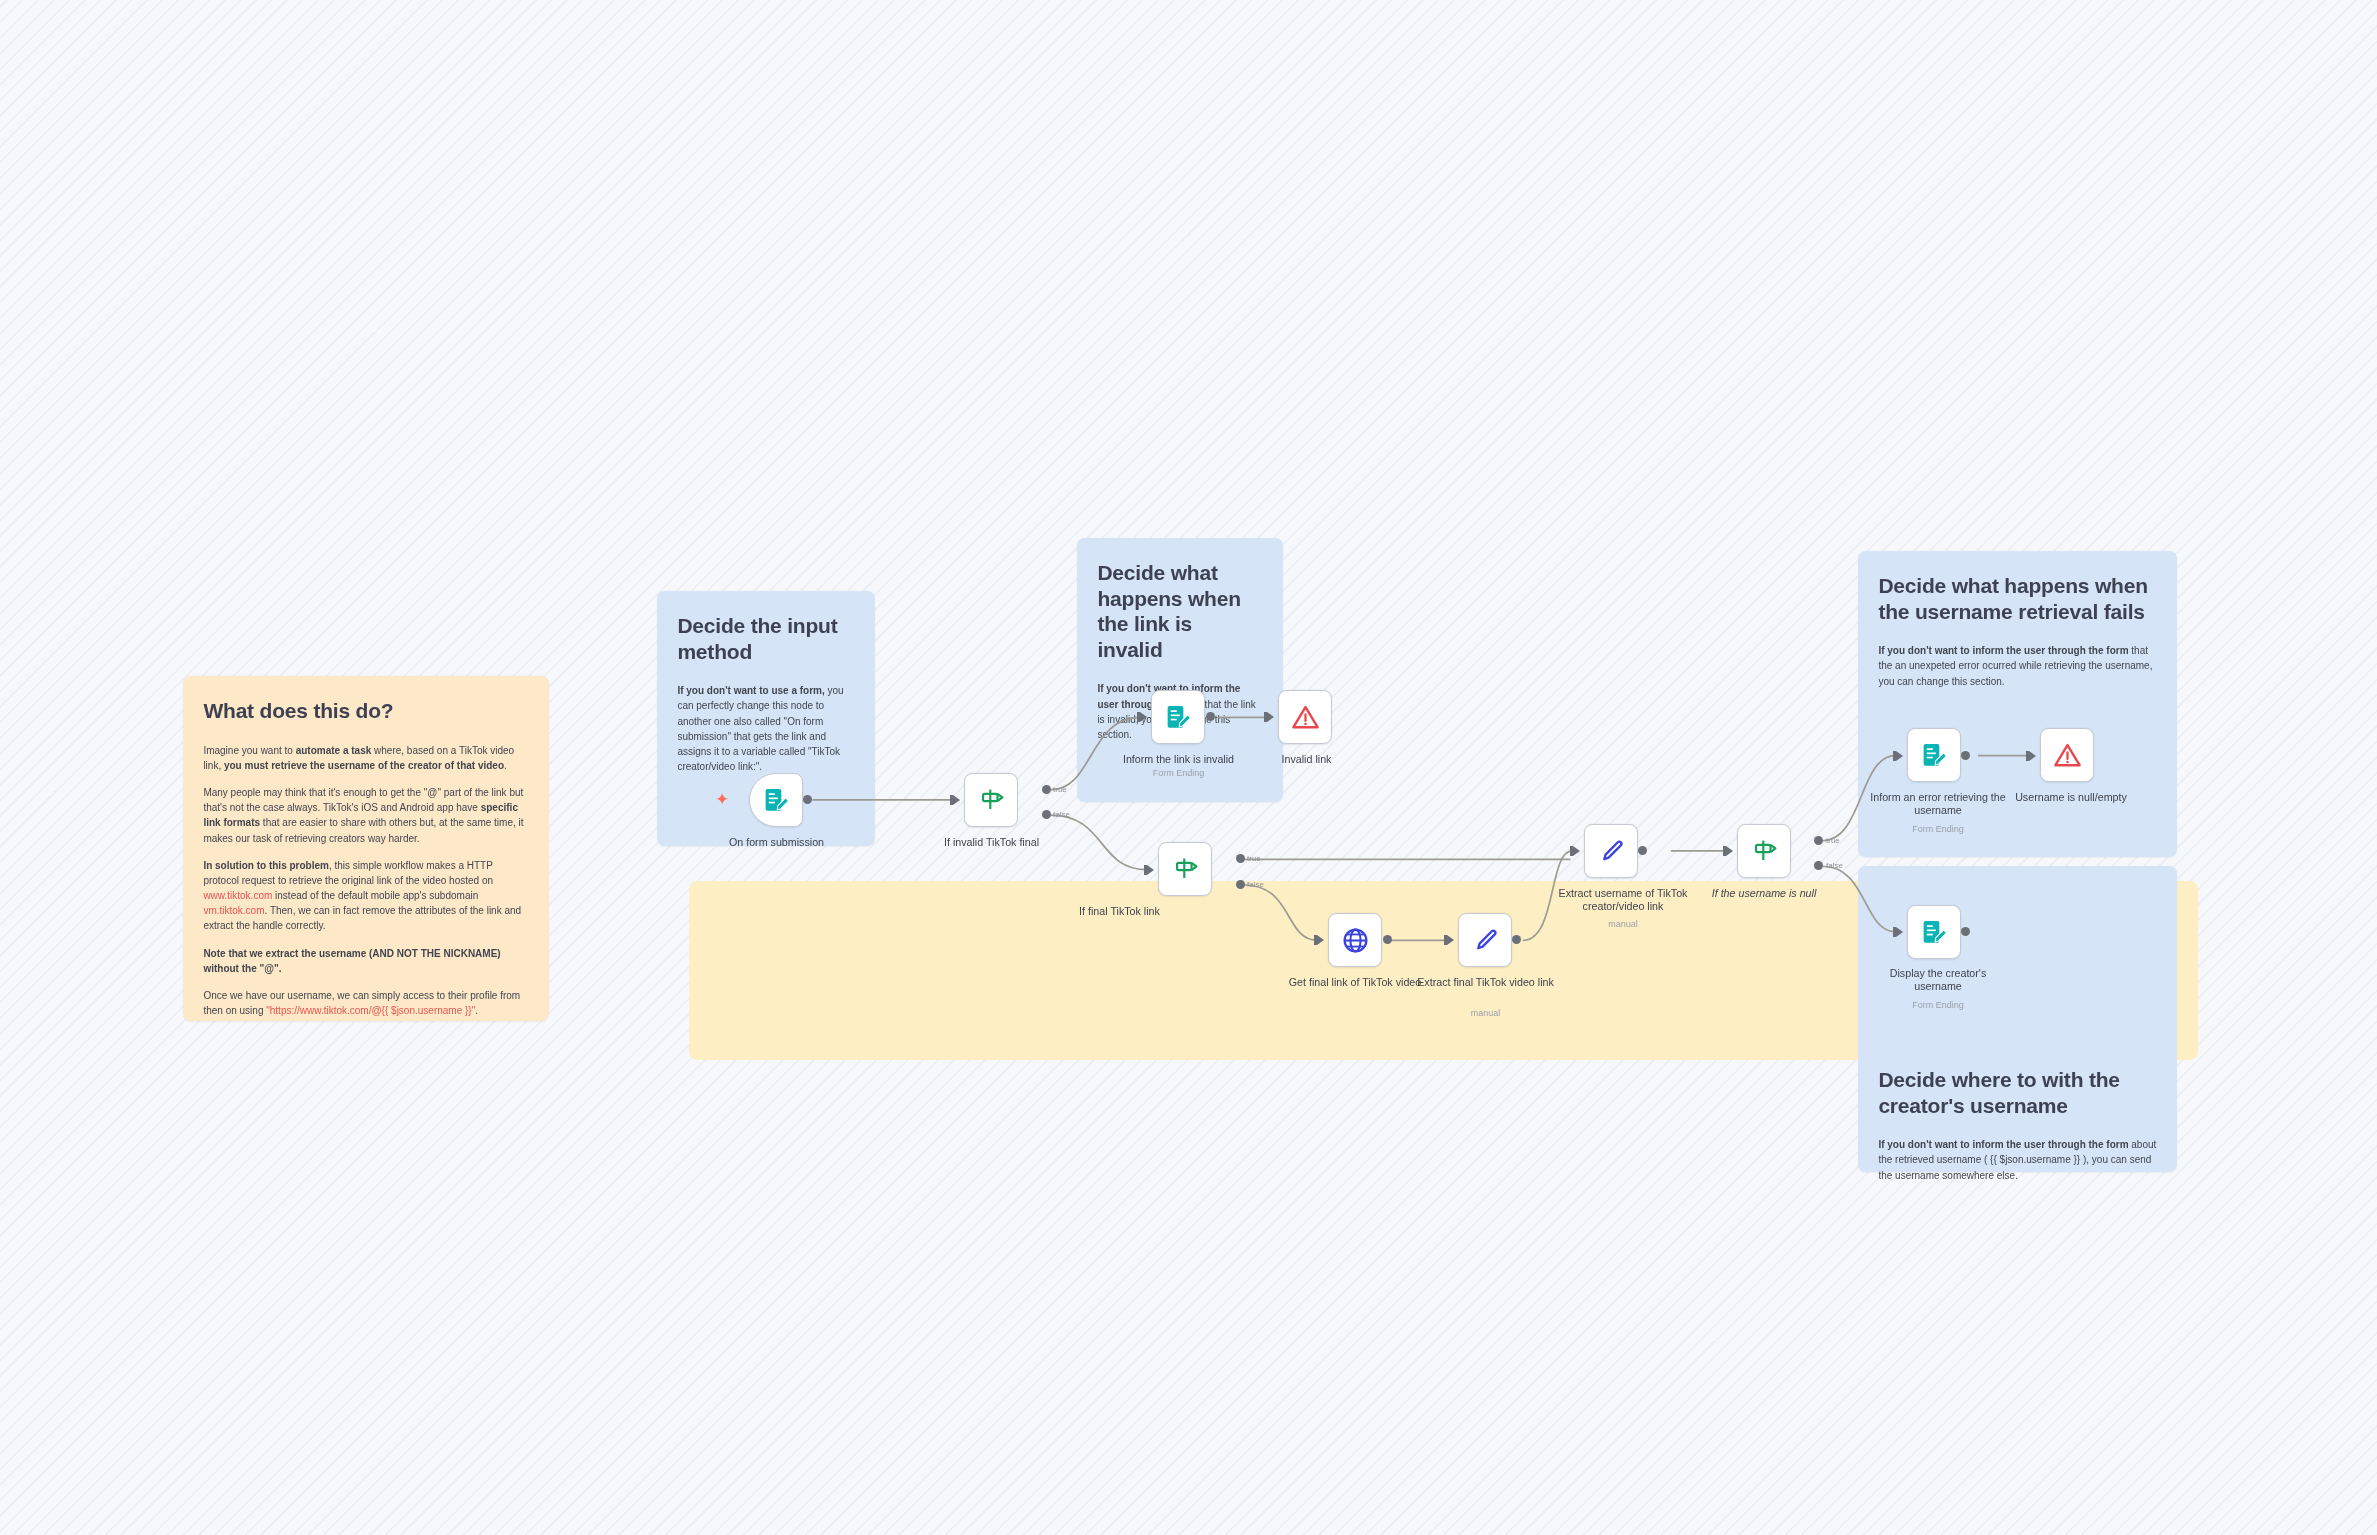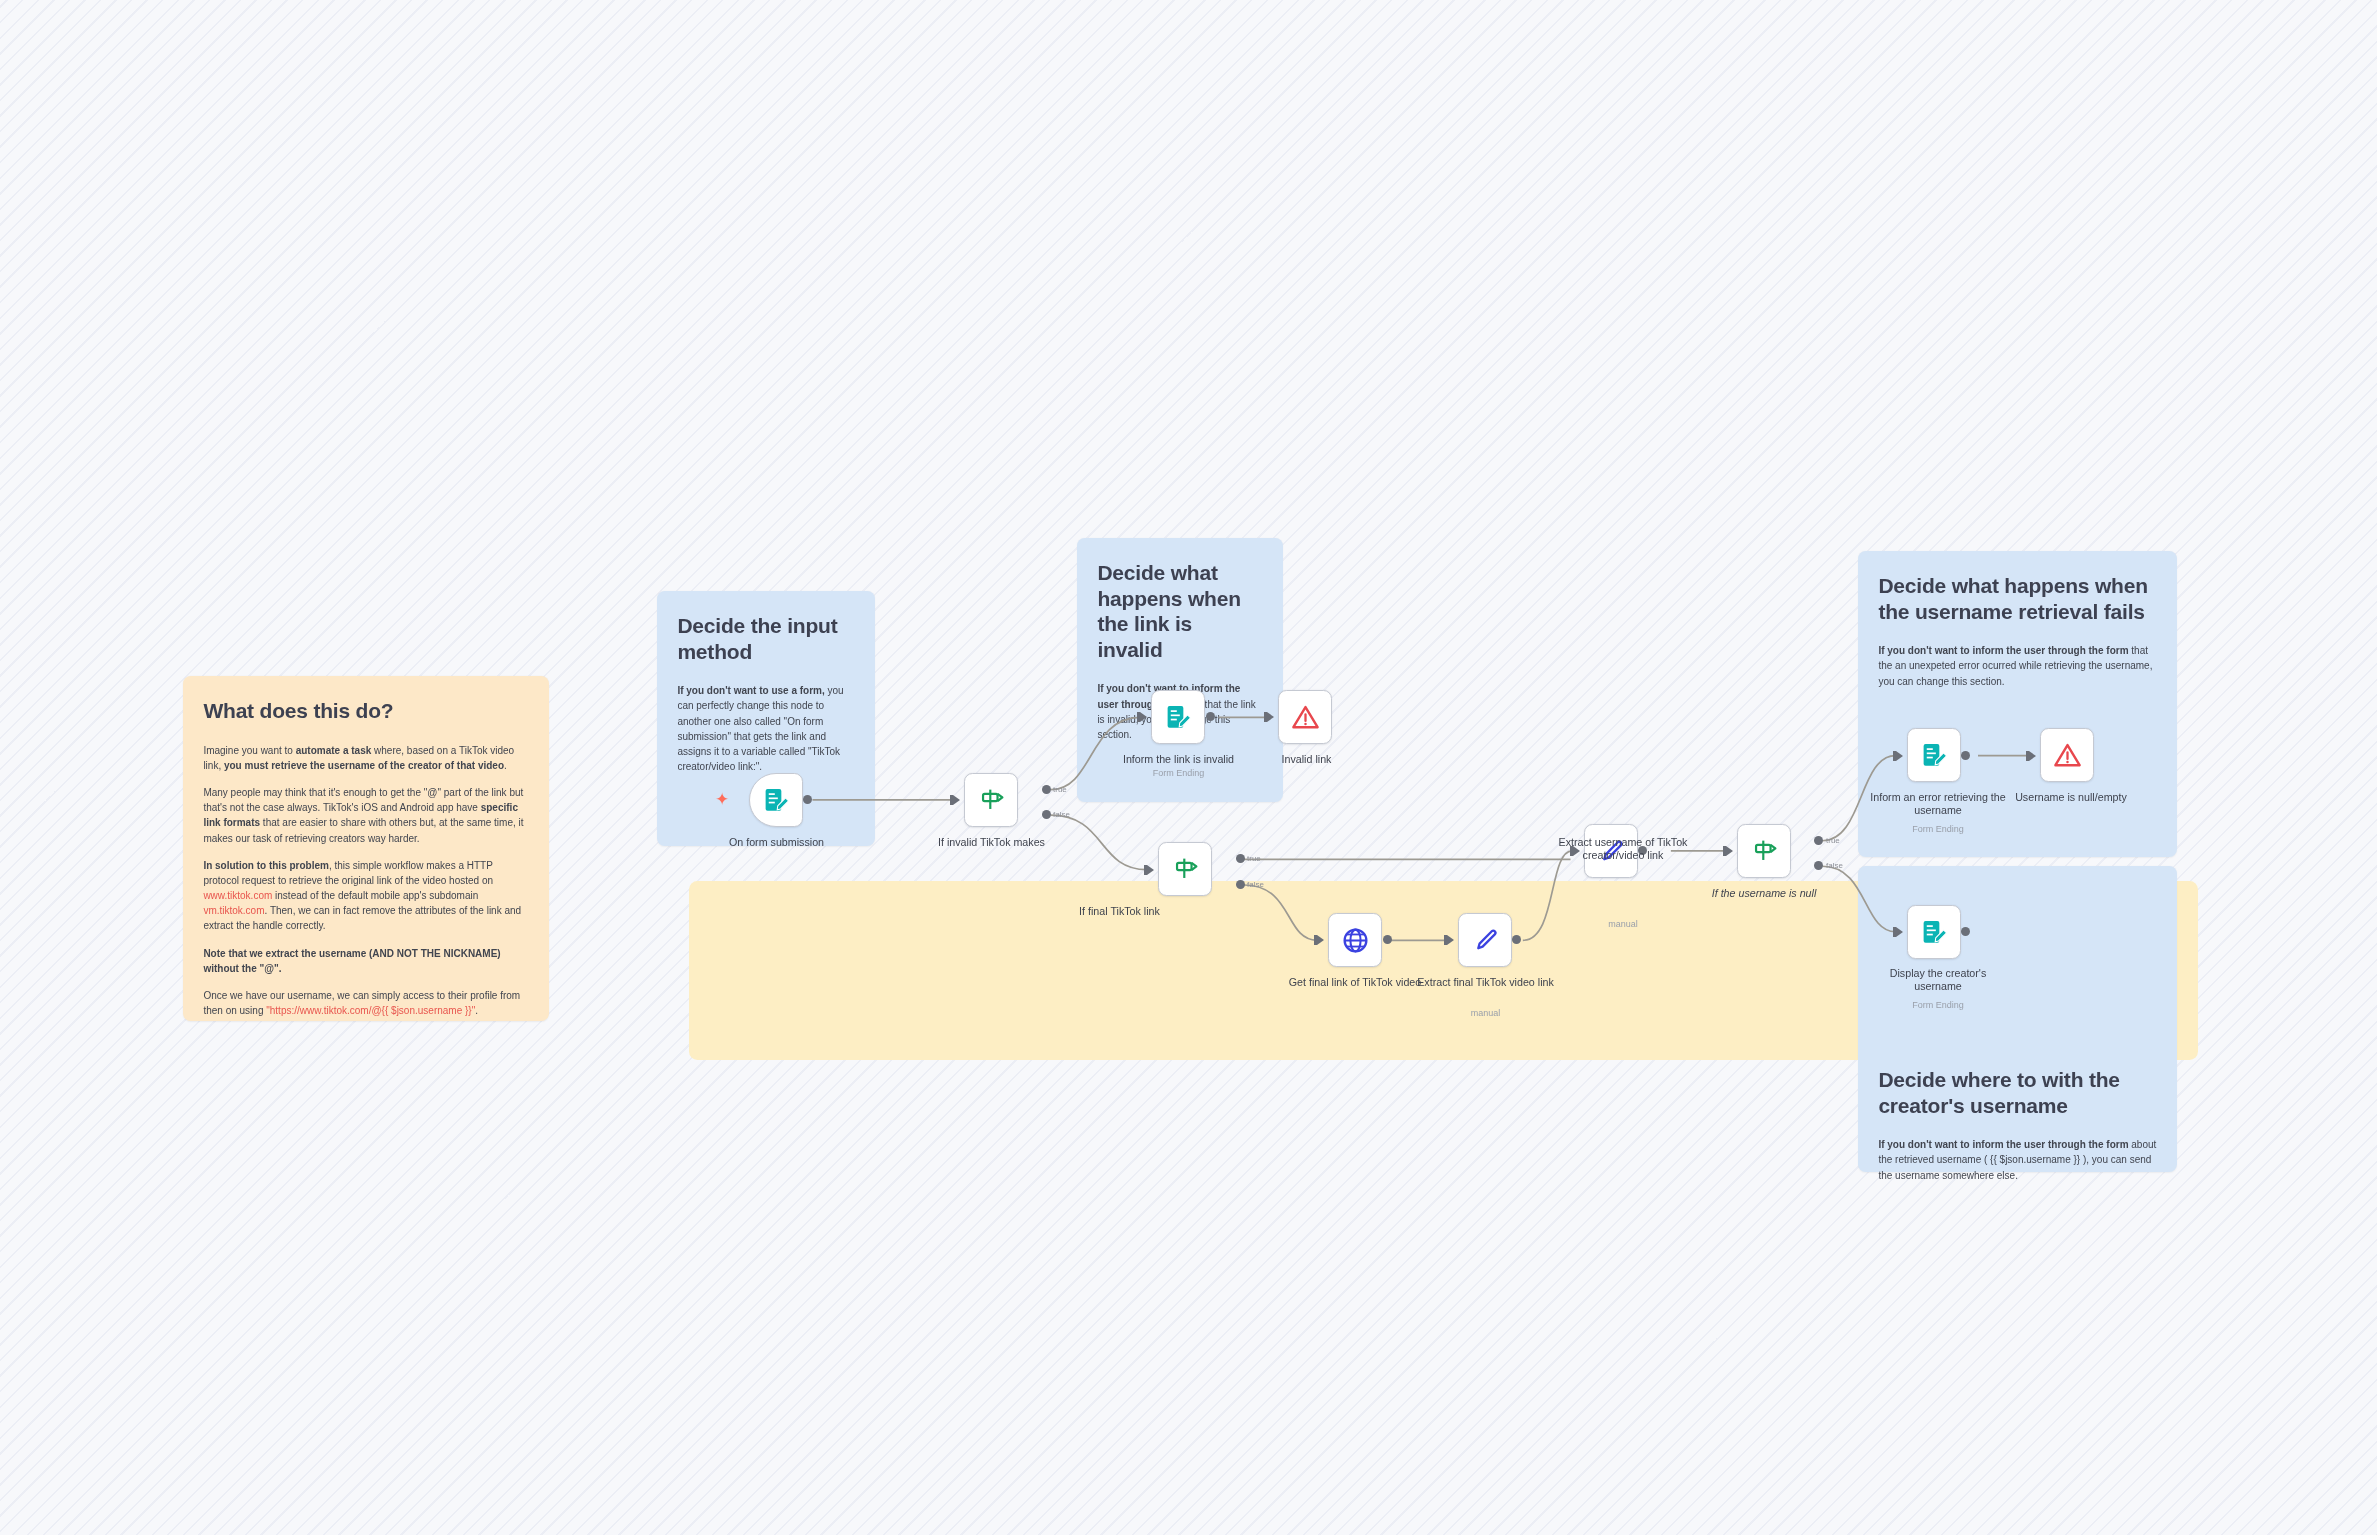--- a/index.html
+++ b/index.html
@@ -216,21 +216,21 @@
     <svg width="29" height="29" viewBox="0 0 24 24">
       <rect x="5" y="6.5" width="12" height="6" rx="1.3" fill="none" stroke="#19a05a" stroke-width="1.8"></rect>
       <path d="M17 6.5 L21 9.5 L17 12.5" fill="none" stroke="#19a05a" stroke-width="1.8" stroke-linejoin="round"></path>
       <line x1="11" y1="3" x2="11" y2="19" stroke="#19a05a" stroke-width="1.8"></line>
     </svg>
   </div>
   <div class="port-out" style="left:1042px; top:785px;"></div>
   <div class="branch-lbl" style="left:1053px; top:785px;">true</div>
   <div class="port-out" style="left:1042px; top:810px;"></div>
   <div class="branch-lbl" style="left:1053px; top:810px;">false</div>
-  <div class="node-label" style="left:932px; top:836px; width:119px;">If invalid TikTok makes</div>
+  <div class="node-label" style="left:932px; top:836px; width:119px;">If invalid TikTok final</div>
 
   <div class="port-in" style="left:1140px; top:712px;"></div>
   <div class="node" style="left:1151px; top:690px;">
     <svg width="29" height="29" viewBox="0 0 24 24">
       <rect x="3" y="2.5" width="13" height="18" rx="1.6" fill="#0ab4b4"></rect>
       <rect x="5.6" y="6" width="5" height="1.4" fill="#ffffff"></rect>
       <rect x="5.6" y="9.5" width="7.5" height="1.4" fill="#ffffff"></rect>
       <rect x="5.6" y="13" width="5" height="1.4" fill="#ffffff"></rect>
       <path d="M13 16.5 L19.5 9.8 L22 12.3 L15.4 19 L12.6 19.6 Z" fill="#0ab4b4" stroke="#ffffff" stroke-width="0.9"></path>
     </svg>
@@ -286,21 +286,21 @@
   <div class="node-label" style="left:1413px; top:976px; width:145px;">Extract final TikTok video link</div>
   <div class="node-sub" style="left:1413px; top:1008px; width:145px;">manual</div>
 
   <div class="port-in" style="left:1573px; top:846px;"></div>
   <div class="node" style="left:1584px; top:824px;">
     <svg width="29" height="29" viewBox="0 0 24 24">
       <path d="M6 18.4 L7.1 14.6 L17.2 4.4 C17.9 3.7 19 3.7 19.7 4.4 C20.4 5.1 20.4 6.2 19.7 6.9 L9.6 17.1 Z" fill="none" stroke="#3b42e0" stroke-width="1.9" stroke-linejoin="round"></path>
     </svg>
   </div>
   <div class="port-out" style="left:1638px; top:846px;"></div>
-  <div class="node-label" style="left:1555px; top:836px; width:136px;text-align:center;">Extract username of TikTok creator/video link</div>
+  <div class="node-label" style="left:1555px; top:887px; width:136px;text-align:center;">Extract username of TikTok creator/video link</div>
   <div class="node-sub" style="left:1555px; top:919px; width:136px;">manual</div>
 
   <div class="port-in" style="left:1726px; top:846px;"></div>
   <div class="node" style="left:1737px; top:824px;">
     <svg width="29" height="29" viewBox="0 0 24 24">
       <rect x="5" y="6.5" width="12" height="6" rx="1.3" fill="none" stroke="#19a05a" stroke-width="1.8"></rect>
       <path d="M17 6.5 L21 9.5 L17 12.5" fill="none" stroke="#19a05a" stroke-width="1.8" stroke-linejoin="round"></path>
       <line x1="11" y1="3" x2="11" y2="19" stroke="#19a05a" stroke-width="1.8"></line>
     </svg>
   </div>

